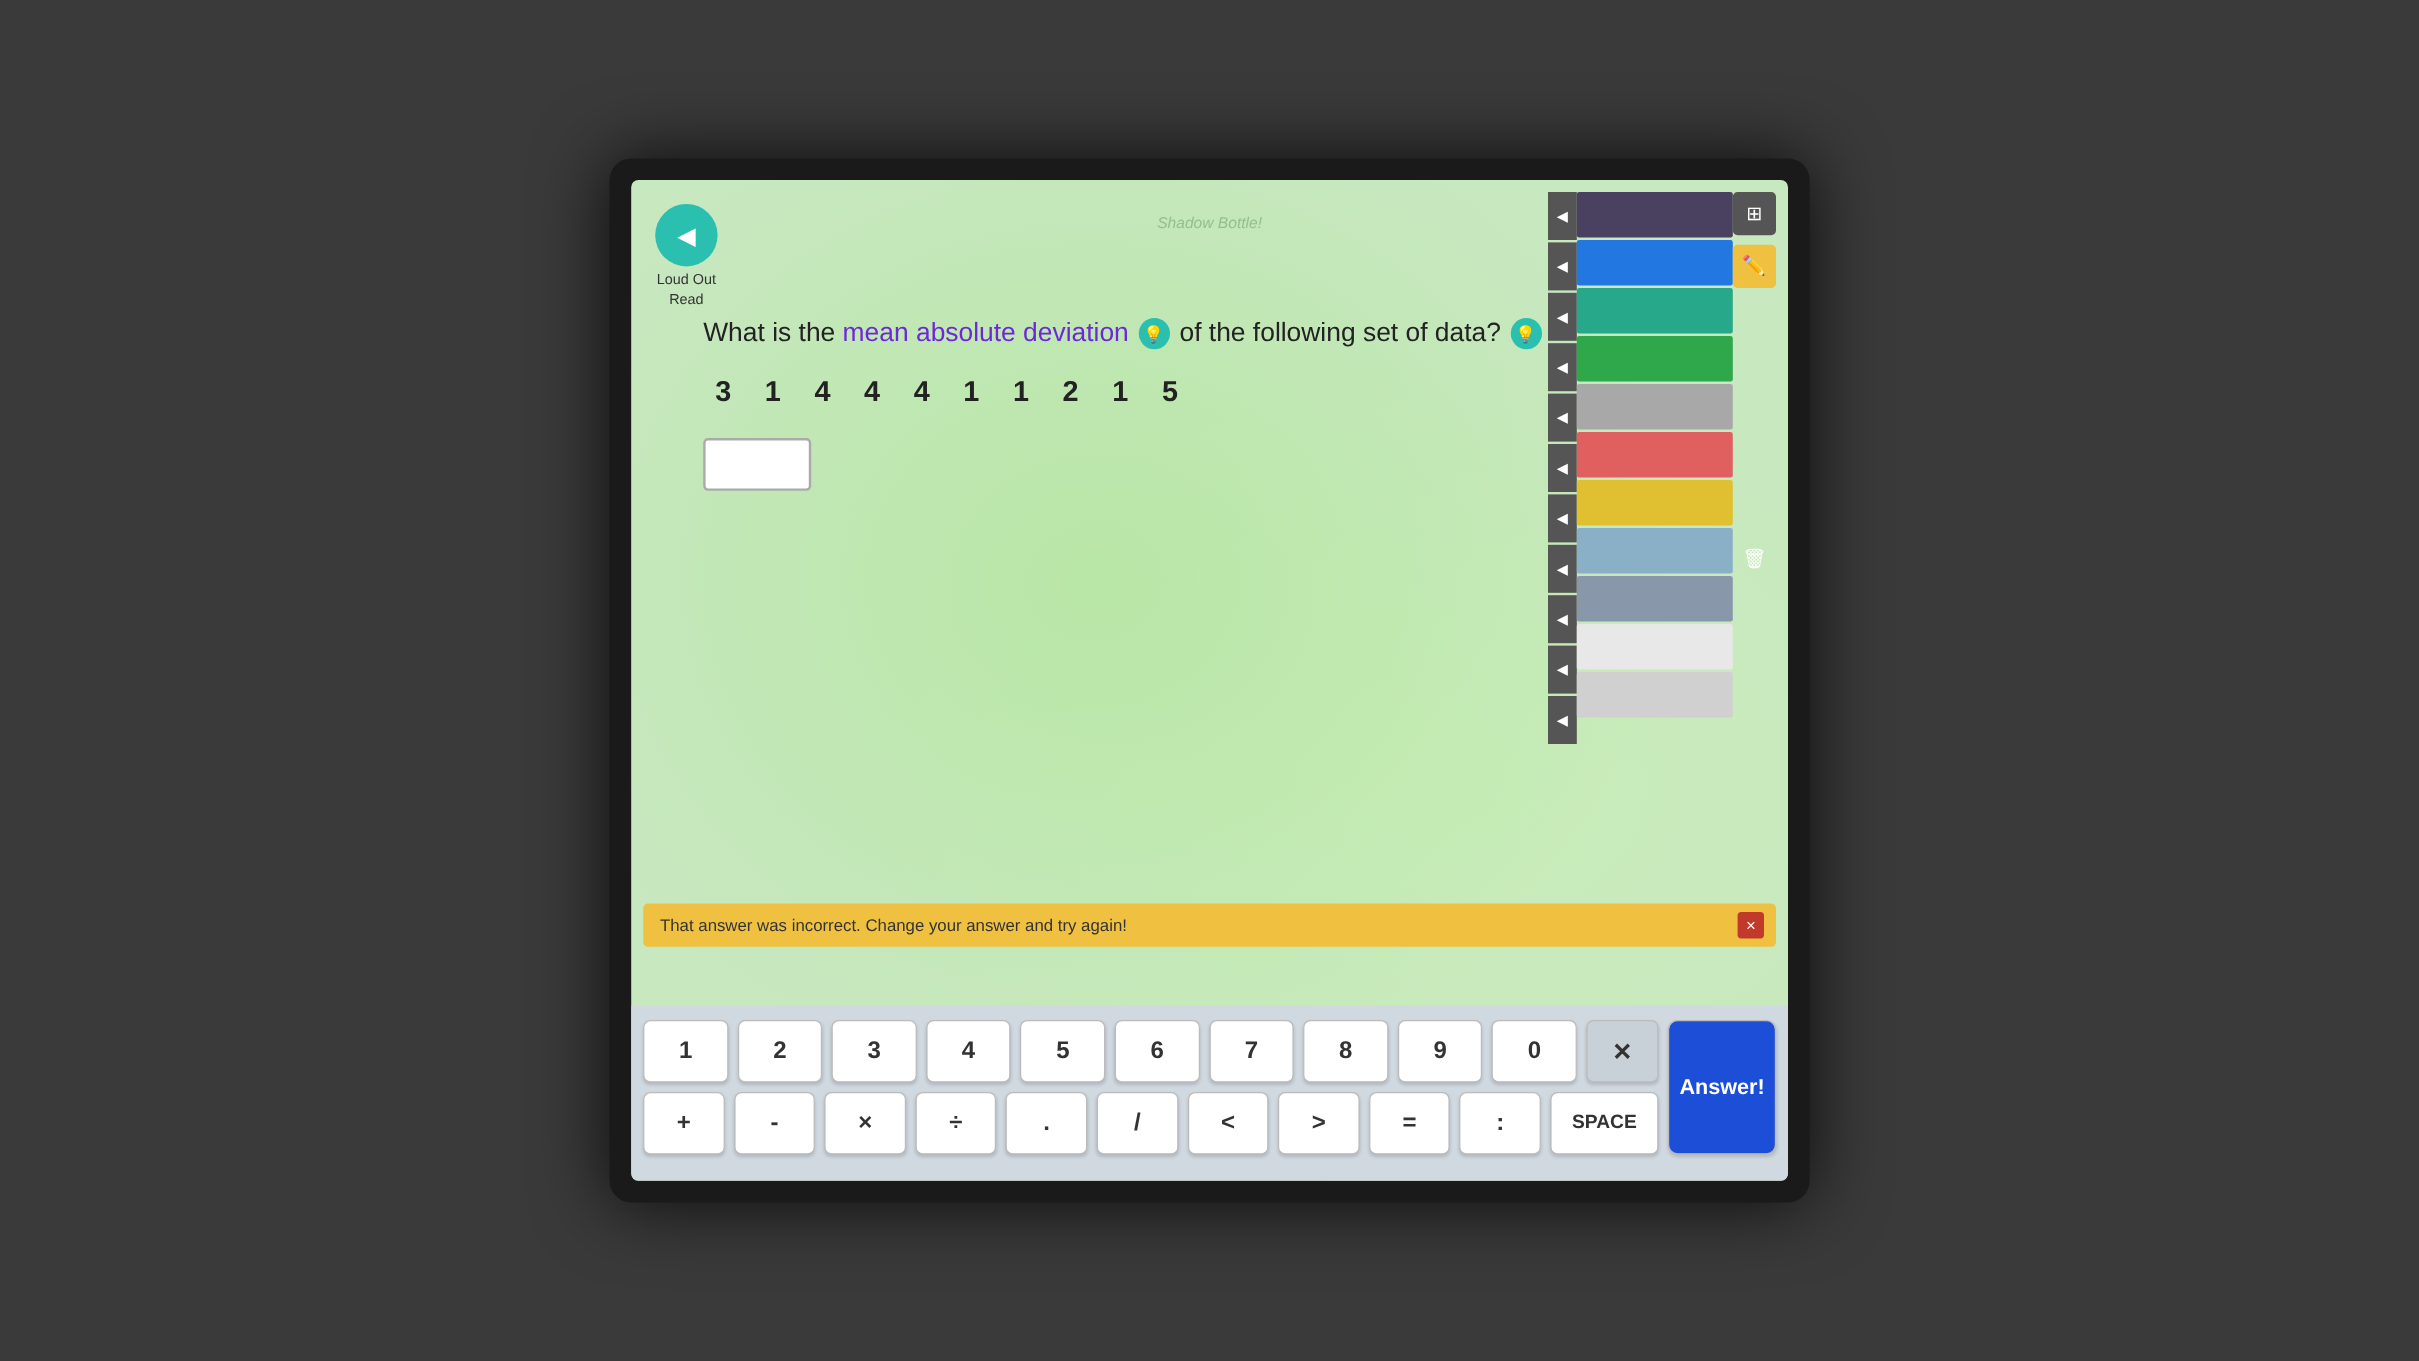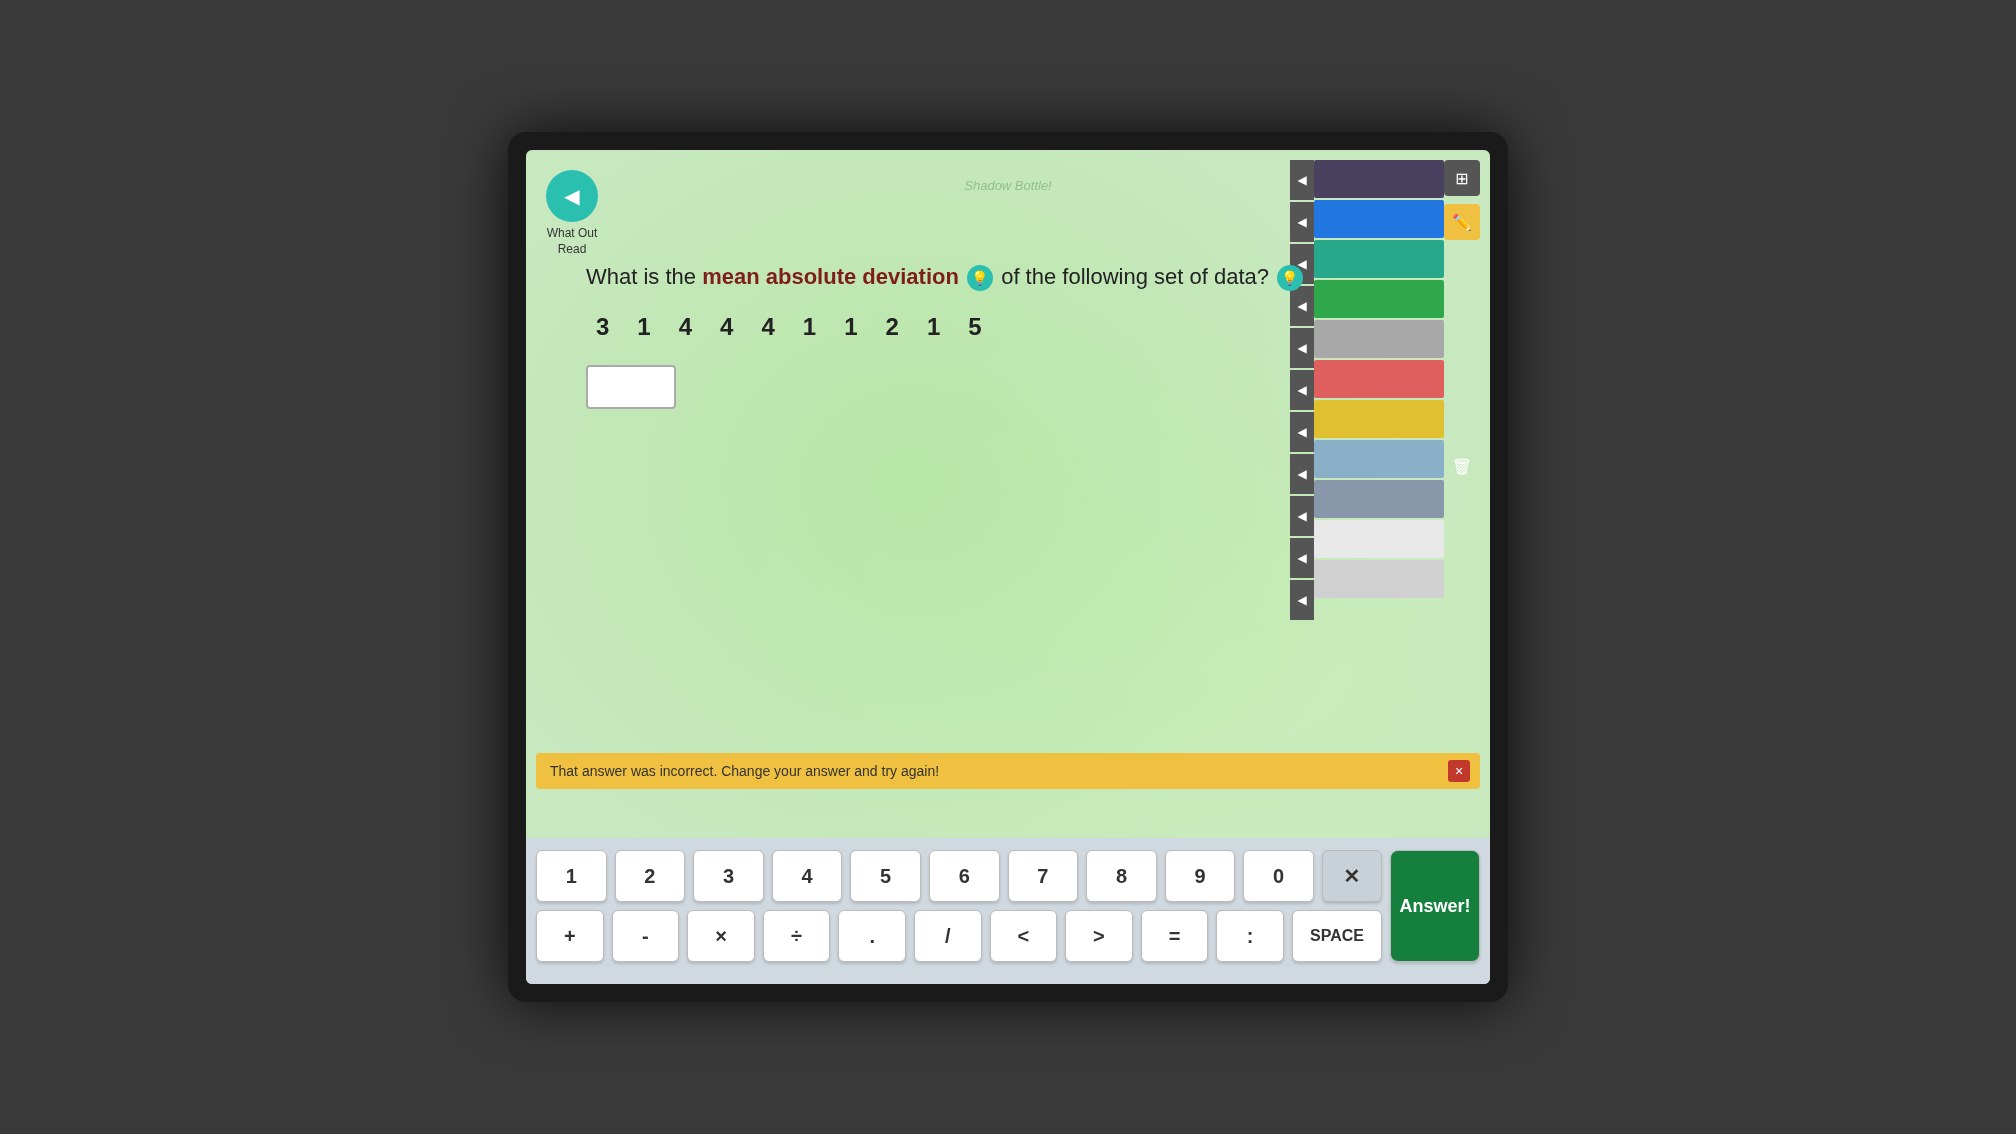--- a/index.html
+++ b/index.html
@@ -106,22 +106,22 @@
     }
 
     .question-text {
       font-size: 22px;
       color: #222;
       line-height: 1.5;
       margin-bottom: 20px;
     }
 
     .question-text .highlight {
-      color: #7f1d1d;
-      font-weight: bold;
+      color: #6d28d9;
+      font-weight: normal;
     }
 
     .info-icon {
       display: inline-flex;
       align-items: center;
       justify-content: center;
       width: 26px;
       height: 26px;
       background: #2bbfb0;
       border-radius: 50%;
@@ -223,21 +223,21 @@
       background: #c8d0d8;
       flex: 0 0 60px;
     }
 
     .key.space {
       flex: 0 0 90px;
       font-size: 16px;
     }
 
     .key.answer {
-      background: #15803d;
+      background: #1d4ed8;
       color: white;
       font-size: 18px;
       font-weight: bold;
       flex: 0 0 90px;
       height: 112px;
       border-radius: 8px;
       align-self: stretch;
     }
 
     .color-panel {
@@ -349,21 +349,21 @@
 <div class="laptop-frame">
   <div class="screen">
 
     <div class="main-content">
 
       <div class="shadow-bottle-label">Shadow Bottle!</div>
 
       <div class="read-out-loud">
         <button class="read-out-loud-btn"></button>
         <div class="read-out-loud-label">
-          <span>What Out</span><br>
+          <span>Loud Out</span><br>
           <span>Read</span>
         </div>
       </div>
 
       <div class="question-area">
         <div class="question-text">
           <span>What is the </span><span class="highlight">mean absolute deviation</span>
           <span class="info-icon">💡</span>
           <span> of the following set of data?</span>
           <span class="info-icon">💡</span>

